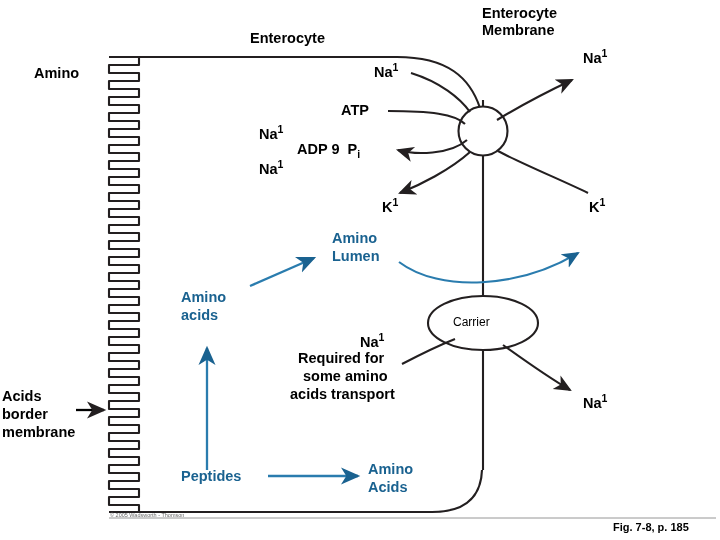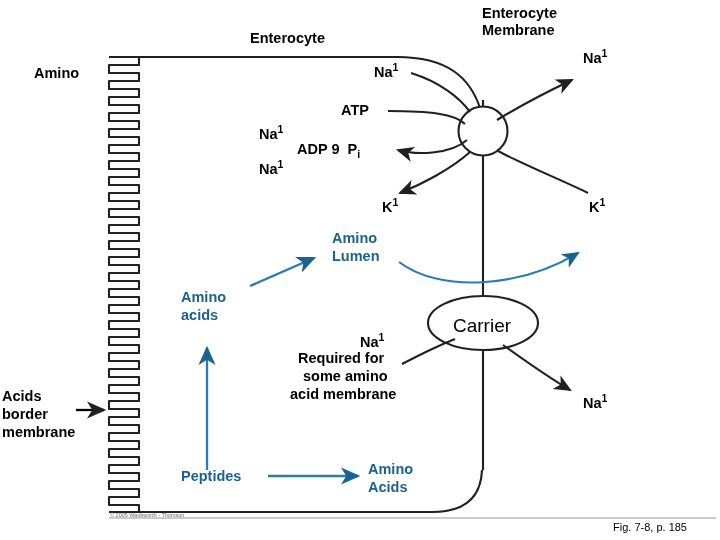--- a/index.html
+++ b/index.html
@@ -47,29 +47,29 @@
     position: absolute;
     font-family: "Liberation Sans", sans-serif;
     font-size: 5.5px;
     color: #6a6a6a;
     white-space: pre;
     font-weight: normal;
   }
   .figcap {
     position: absolute;
     font-family: "Liberation Sans", sans-serif;
-    font-weight: normal;
+    font-weight: bold;
     font-size: 11px;
     color: #000000;
     white-space: pre;
   }
   .carrier-text {
     position: absolute;
     font-family: "Liberation Sans", sans-serif;
-    font-size: 19px;
+    font-size: 12px;
     color: #000000;
     white-space: pre;
   }
 </style>
 </head>
 <body>
 
 <div id="page">
 
   <svg class="diagram" viewBox="0 0 720 540">
@@ -174,21 +174,21 @@
   <div class="lbl blue" style="left:181px; top:307px;">acids</div>
 
   <div class="lbl blue" style="left:181px; top:468px;">Peptides</div>
 
   <div class="lbl blue" style="left:368px; top:461px;">Amino</div>
   <div class="lbl blue" style="left:368px; top:479px;">Acids</div>
 
   <div class="lbl" style="left:360px; top:331px;"><span>Na</span><span class="sup">1</span></div>
   <div class="lbl" style="left:290px; top:350px;margin-left:8px;">Required for</div>
   <div class="lbl" style="left:290px; top:368px;margin-left:13px;">some amino</div>
-  <div class="lbl" style="left:290px; top:386px;">acid membrane</div>
+  <div class="lbl" style="left:290px; top:386px;">acids transport</div>
 
   <div class="carrier-text" style="left:453px; top:315px;">Carrier</div>
 
   <div class="lbl" style="left:583px; top:392px;"><span>Na</span><span class="sup">1</span></div>
 
   <div class="credit" style="left:110px; top:512px;">© 2005 Wadsworth - Thomson</div>
 
   <div class="figcap" style="left:613px; top:521px;">Fig. 7-8, p. 185</div>
 
 </div>

